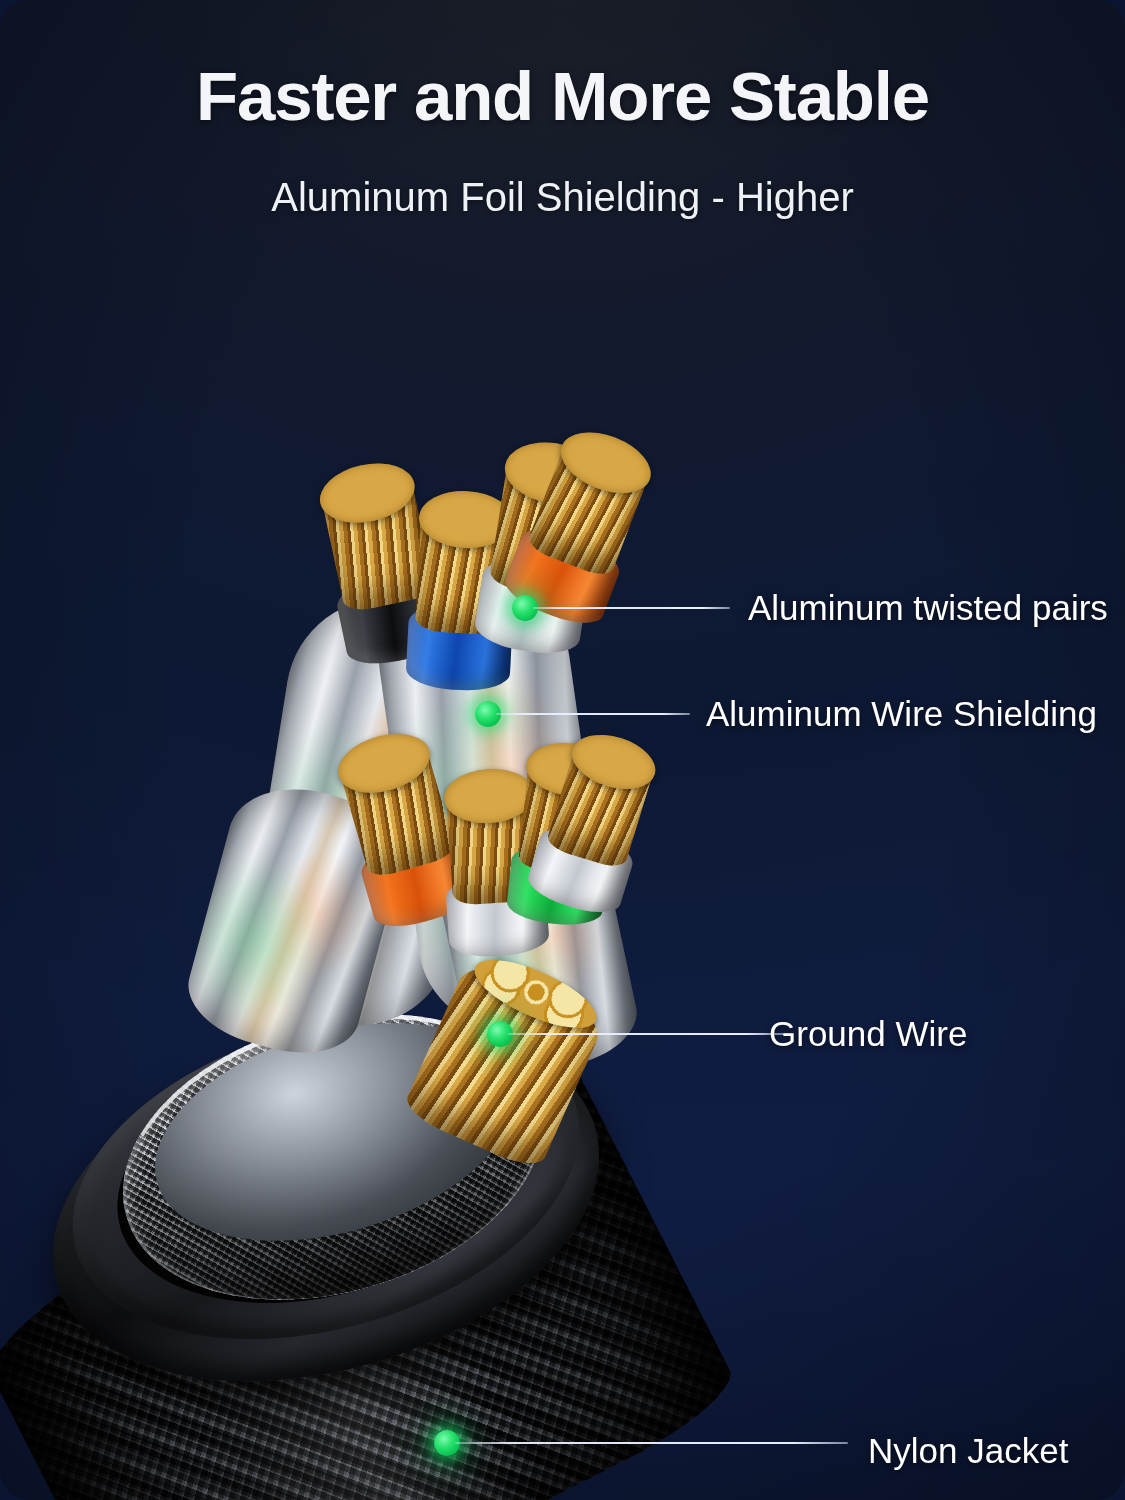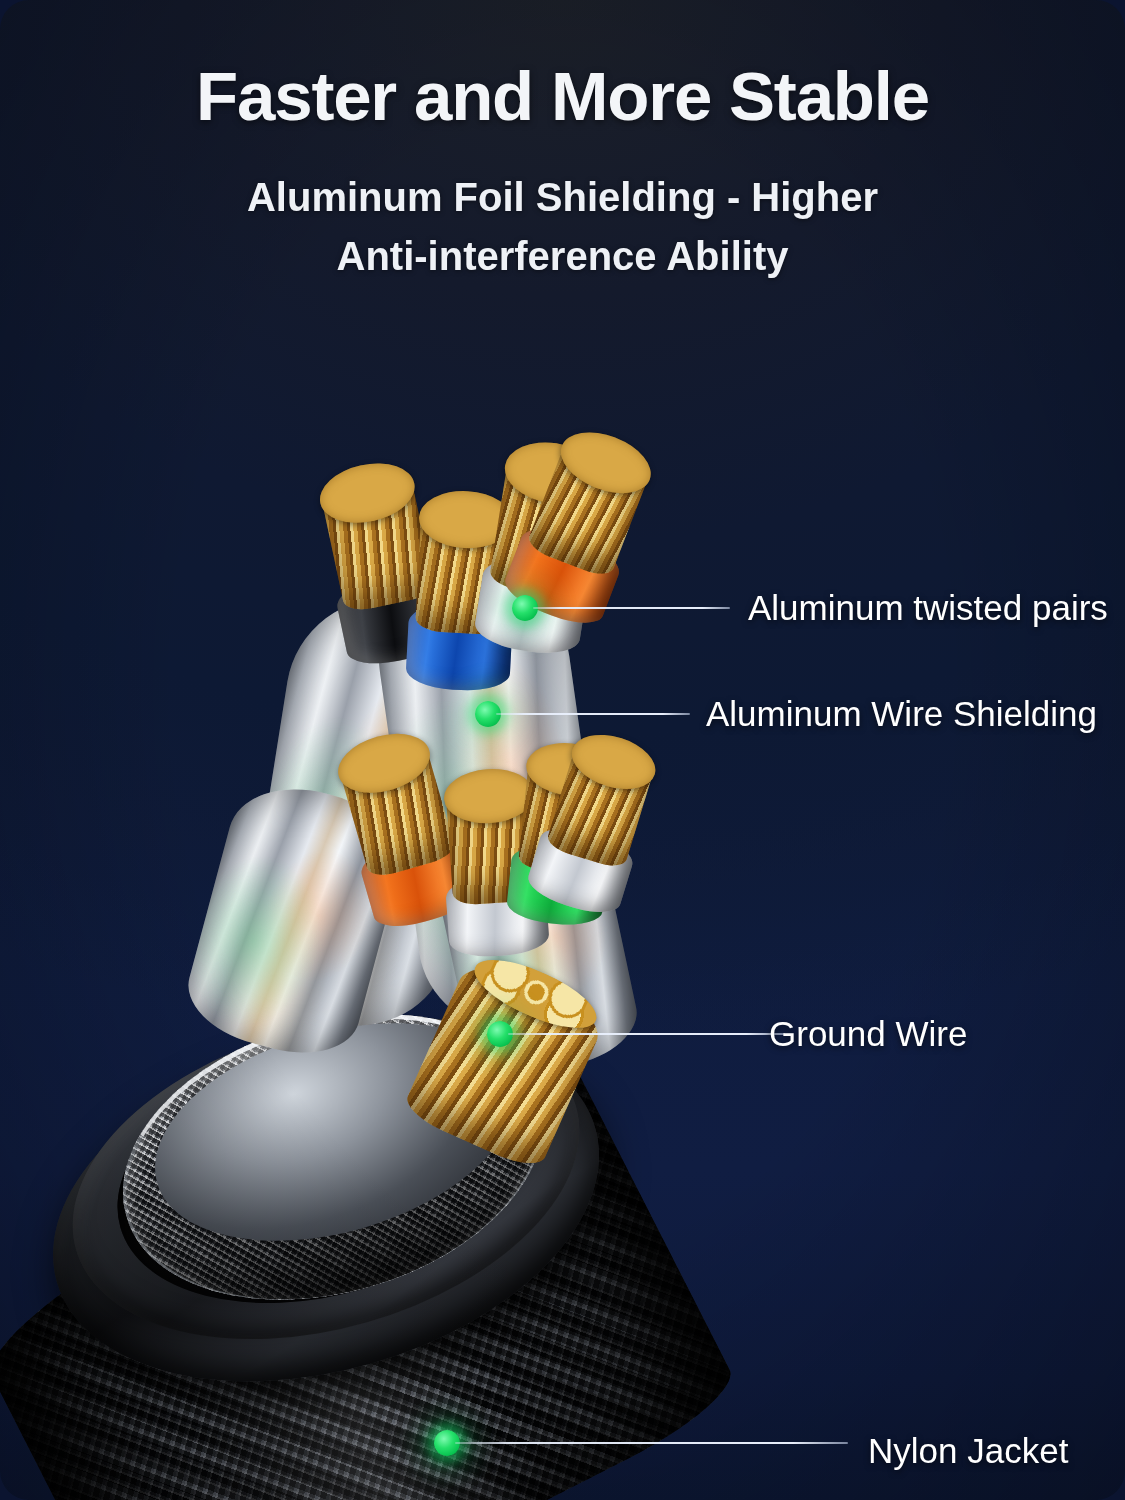--- a/index.html
+++ b/index.html
@@ -13,21 +13,21 @@
     background:
       radial-gradient(120% 70% at 50% 0%, #1b1f28 0%, #141a2c 28%, #0f1932 52%, #0d1934 70%, transparent 100%),
       linear-gradient(180deg,#1c1f26 0%,#181d2b 14%,#131a31 30%,#101a38 46%,#0f1c3e 62%,#101d42 78%,#0e1a3c 92%,#0c1734 100%);
     border-radius: 29px;
   }
 
   
   .head{position:absolute;left:0;width:100%;text-align:center;color:#f3f5f8;}
   #title{top:62px;font-size:69px;font-weight:bold;letter-spacing:-1.2px;
          line-height:1;text-shadow:0 2px 7px rgba(0,0,0,.55);}
-  #sub{top:168px;font-size:40px;font-weight:700;line-height:1.48;
+  #sub{top:168px;font-size:40px;font-weight:400;line-height:1.48;
        color:#eef1f6;text-shadow:0 1px 5px rgba(0,0,0,.5);}
 
   
   .callout{position:absolute;height:0;}
   .lead{position:absolute;height:2px;
         background:linear-gradient(90deg,rgba(225,233,248,.35) 0%,rgba(232,239,252,.95) 14%,rgba(236,242,255,.98) 86%,rgba(210,222,246,.55) 100%);
         top:-1px;border-radius:2px;}
   .lab{position:absolute;white-space:nowrap;color:#ffffff;
        font-size:35px;font-weight:400;transform:translateY(-50%);
        text-shadow:0 2px 6px rgba(0,0,0,.6);}
@@ -270,21 +270,20 @@
       <div id="groundTip"></div>
     </div>
 
     <div id="vignette"></div>
   </div>
 
   <div class="head" id="title">Faster and More Stable</div>
 
   <div class="head" id="sub">
     <div>Aluminum Foil Shielding - Higher</div>
-    <div>Anti-interference Ability</div>
   </div>
 
   <div class="callout" style="left:0;top:608px;">
     <div class="dot" style="left:525px;top:0;"></div>
     <div class="lead" style="left:533px;width:197px;"></div>
     <div class="lab" style="left:748px;top:0;">Aluminum twisted pairs</div>
   </div>
 
   <div class="callout" style="left:0;top:714px;">
     <div class="dot" style="left:488px;top:0;"></div>

